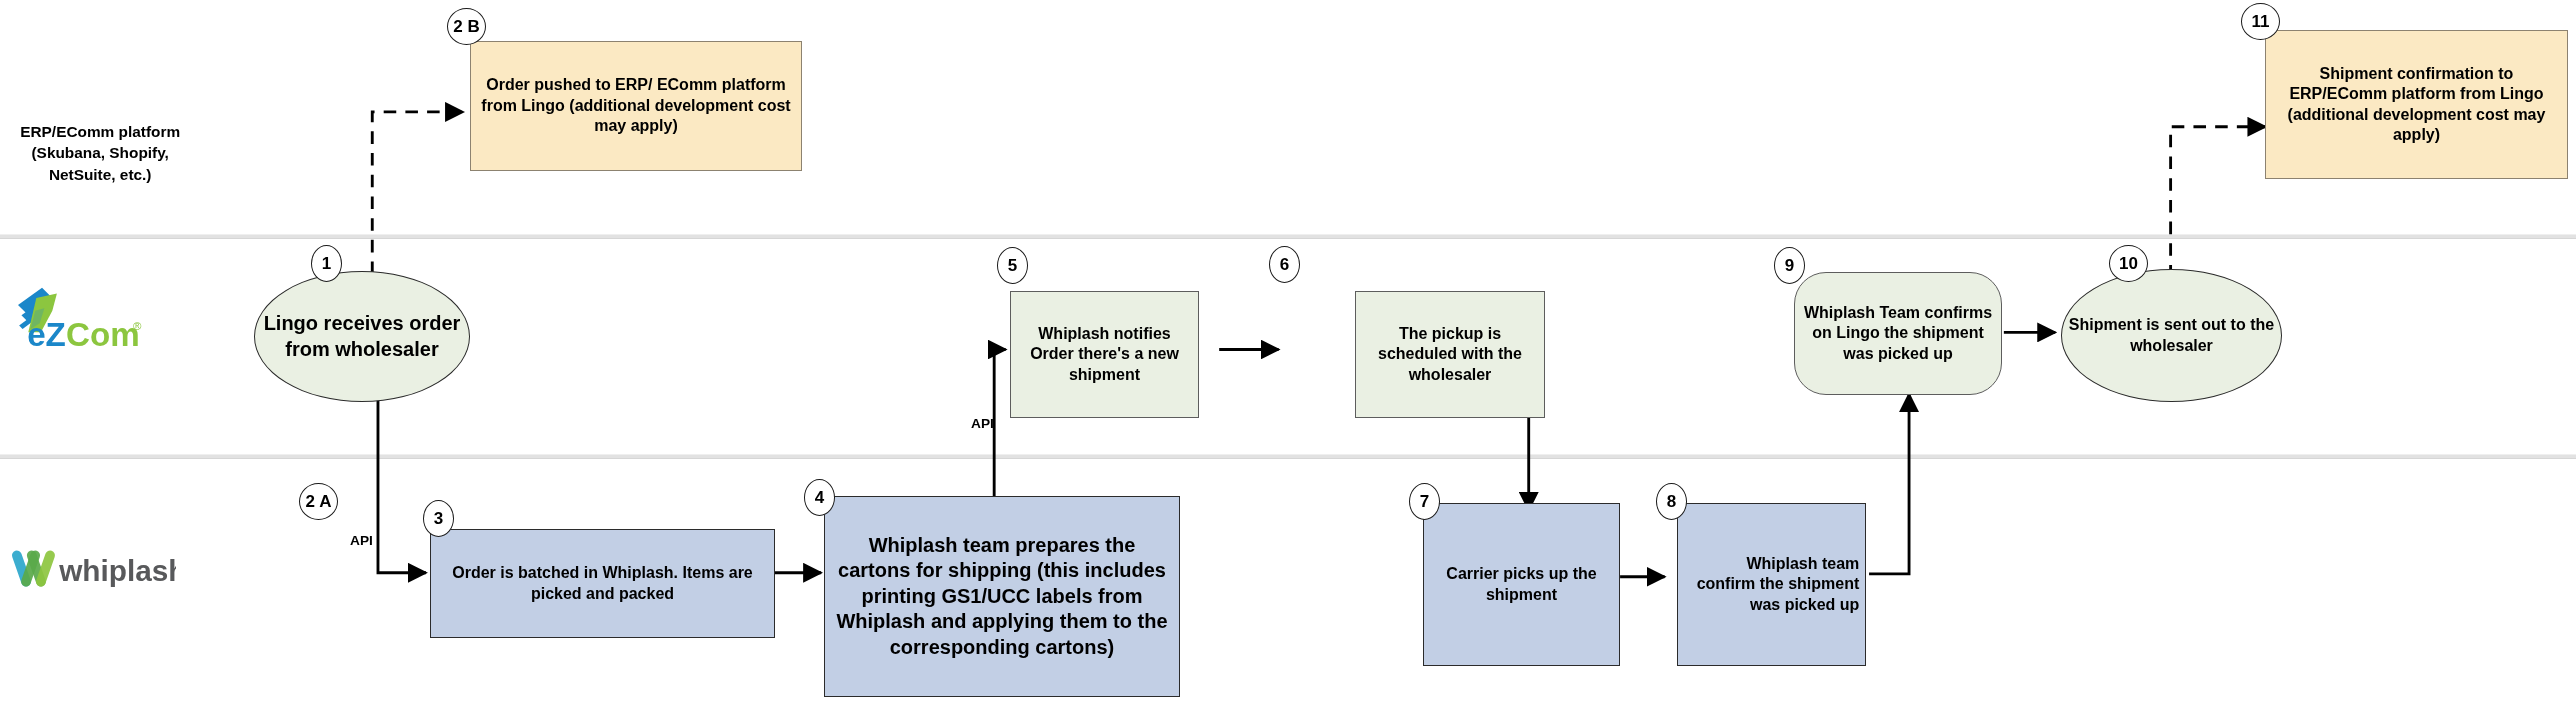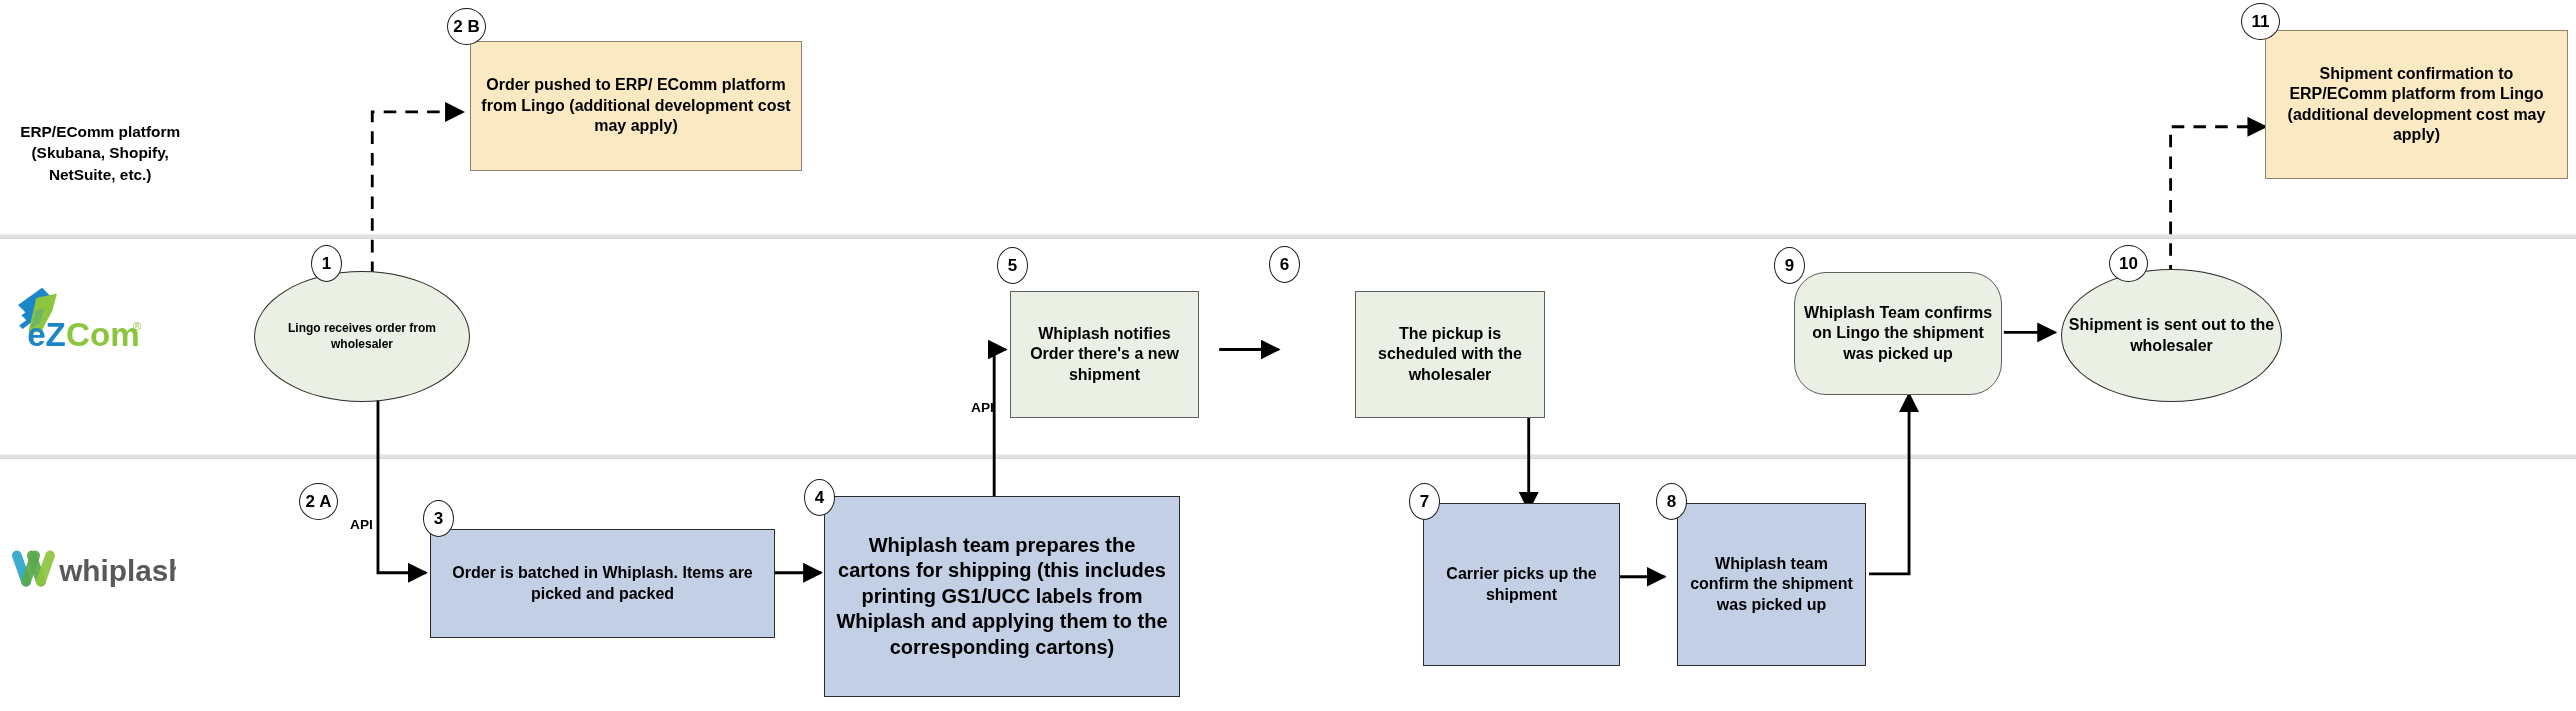--- a/index.html
+++ b/index.html
@@ -118,20 +118,21 @@
     width: 2576px; height: 711px;
     z-index: 2;
     pointer-events: none;
   }
   .api-label {
     position: absolute;
     font-weight: bold;
     font-size: 13.7px;
     color: #000;
     z-index: 8;
+    margin-top: 16px;
   }
 </style>
 </head>
 <body>
 
 <div id="stage">
 
   <div class="lane-divider" id="divider-1"></div>
   <div class="lane-divider" id="divider-2"></div>
 
@@ -193,21 +194,21 @@
     <path d="M 3272 1005 L 3342 1005 L 3342 690" stroke="#000" stroke-width="5" fill="none" marker-end="url(#arrow)"></path>
 
     <path d="M 3508 582 L 3598 582" stroke="#000" stroke-width="5" fill="none" marker-end="url(#arrow)"></path>
 
     <path d="M 3800 486 L 3800 222 L 3966 222" stroke="#000" stroke-width="5" fill="none" stroke-dasharray="22 16" marker-end="url(#arrow)"></path>
   </svg>
 
   <div class="api-label" style="left:350px; top:517px;">API</div>
   <div class="api-label" style="left:971px; top:400px;">API</div>
 
-  <div class="node shape-ellipse" style="left:254px; top:271px; width:216px; height:131px; font-size:12px;">
+  <div class="node shape-ellipse" style="left:254px; top:271px; width:216px; height:131px; font-size:20px;">
     <span class="node-text">Lingo receives order from wholesaler</span>
   </div>
   <div class="badge" style="left:311px; top:245px;">1</div>
 
   <div class="badge badge-wide" style="left:299px; top:483px;">2 A</div>
 
   <div class="node shape-rect fill-yellow" style="left:470px; top:41px; width:332px; height:130px; font-size:16px;">
     <span class="node-text">Order pushed to ERP/ EComm platform from Lingo (additional development cost may apply)</span>
   </div>
   <div class="badge badge-wide" style="left:447px; top:8px;">2 B</div>
@@ -230,21 +231,21 @@
   <div class="node shape-rect fill-green" style="left:1355px; top:291px; width:190px; height:127px; font-size:16px;">
     <span class="node-text">The pickup is scheduled with the wholesaler</span>
   </div>
   <div class="badge" style="left:1269px; top:246px;">6</div>
 
   <div class="node shape-rect fill-blue" style="left:1423px; top:503px; width:197px; height:163px; font-size:16px;">
     <span class="node-text">Carrier picks up the shipment</span>
   </div>
   <div class="badge" style="left:1409px; top:483px;">7</div>
 
-  <div class="node shape-rect fill-blue" style="left:1677px; top:503px; width:189px; height:163px; font-size:16px;">
+  <div class="node shape-rect fill-blue" style="left:1677px; top:503px; width:189px; height:163px; font-size:16px;text-align:right;">
     <span class="node-text">Whiplash team confirm the shipment was picked up</span>
   </div>
   <div class="badge" style="left:1656px; top:483px;">8</div>
 
   <div class="node shape-rect fill-green" style="left:1794px; top:272px; width:208px; height:123px; font-size:16px;border-radius:32px;">
     <span class="node-text">Whiplash Team confirms on Lingo the shipment was picked up</span>
   </div>
   <div class="badge" style="left:1774px; top:247px;">9</div>
 
   <div class="node shape-ellipse" style="left:2061px; top:269px; width:221px; height:133px; font-size:16px;">

